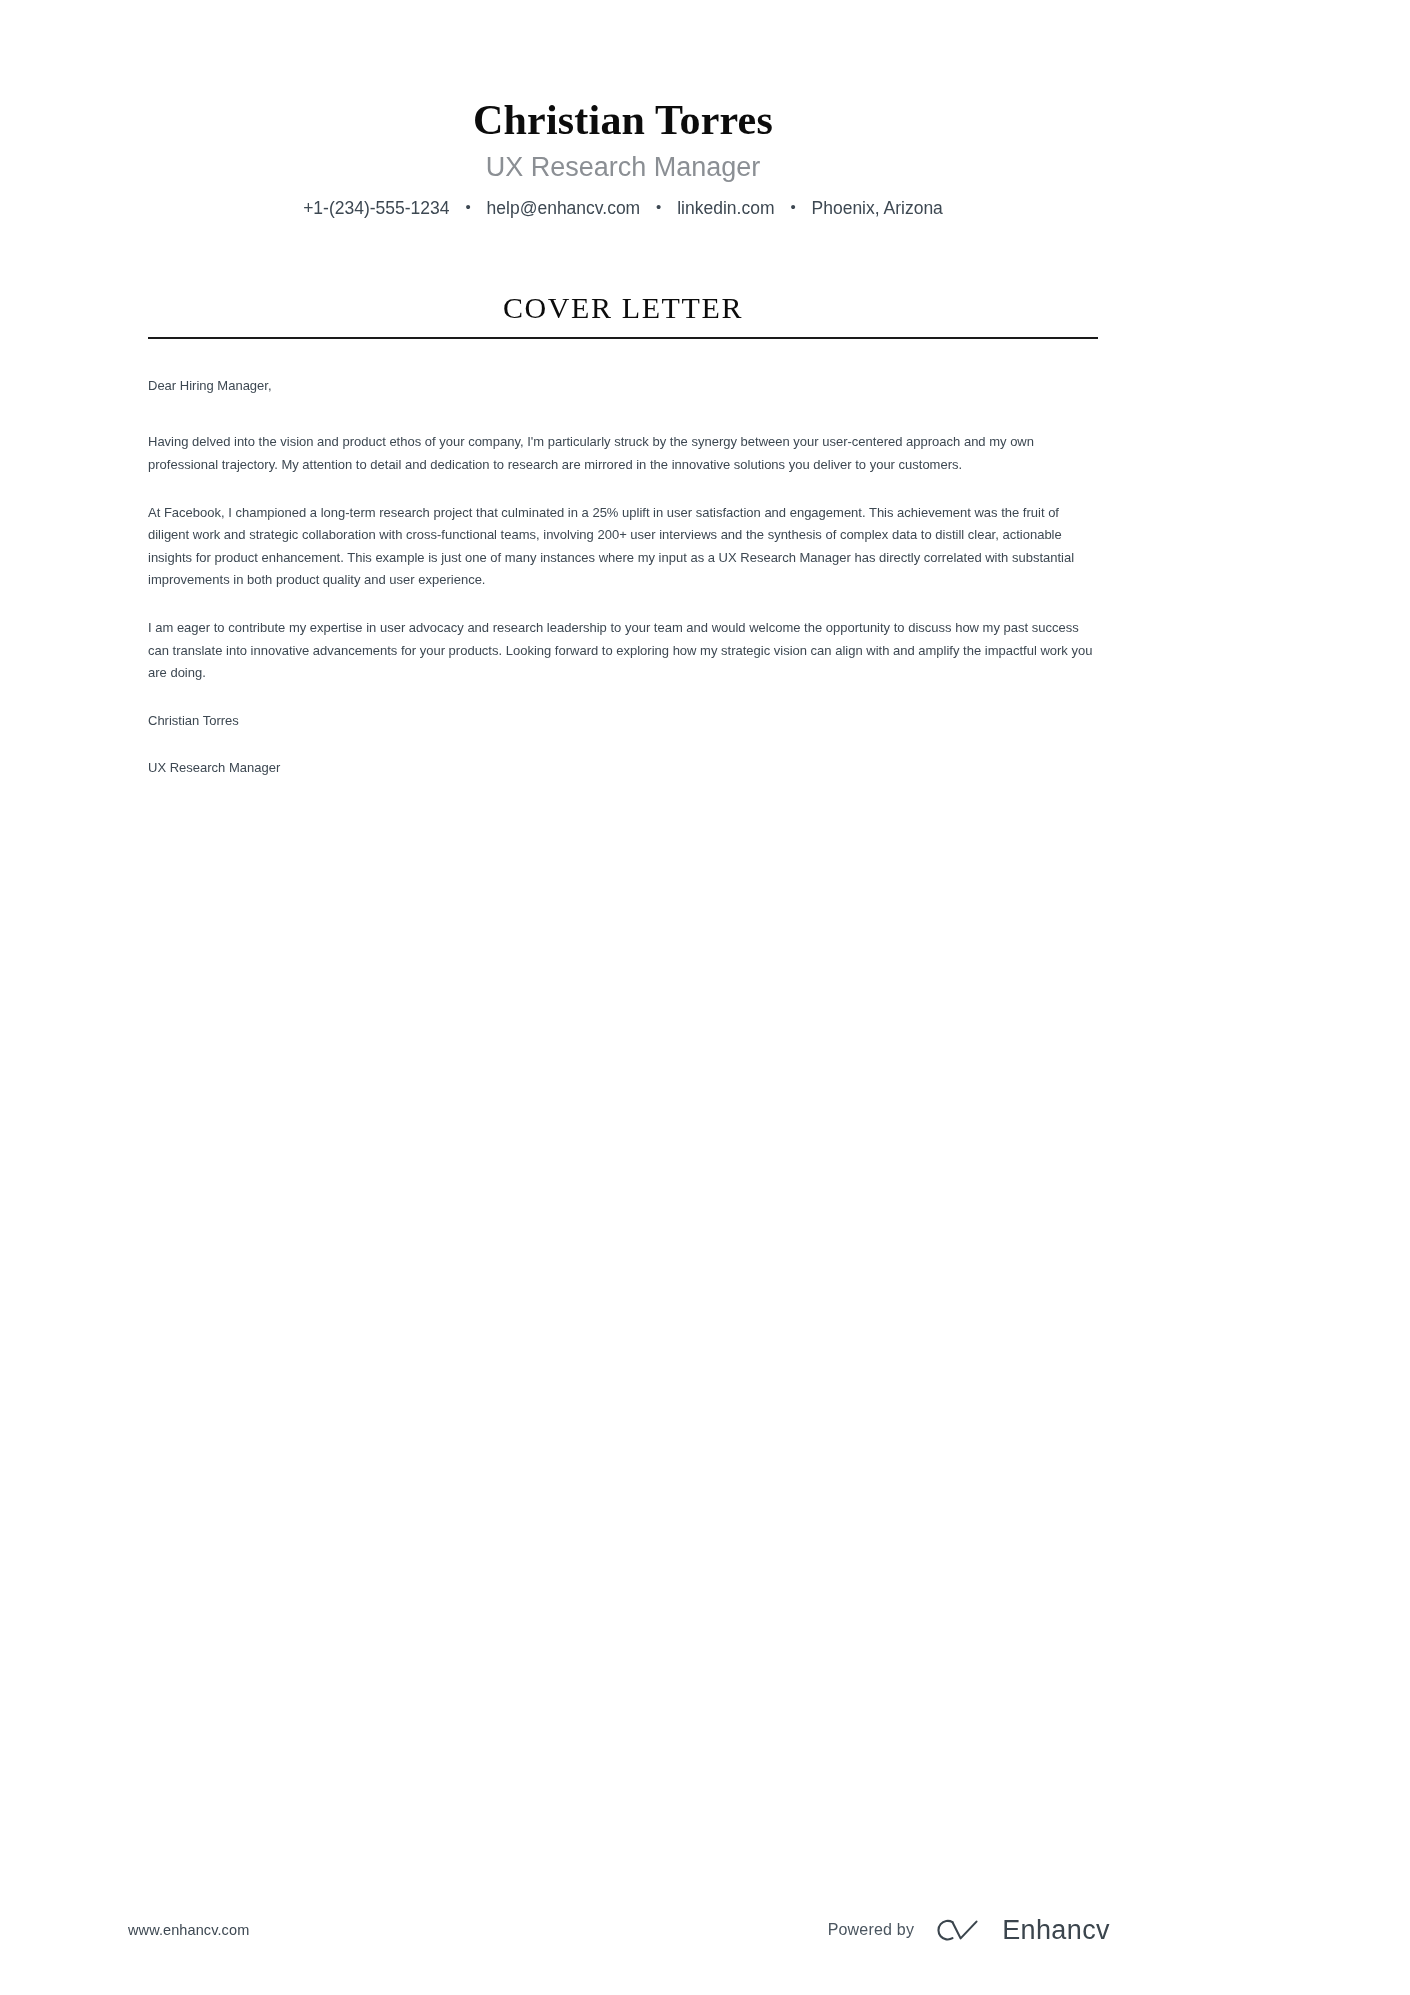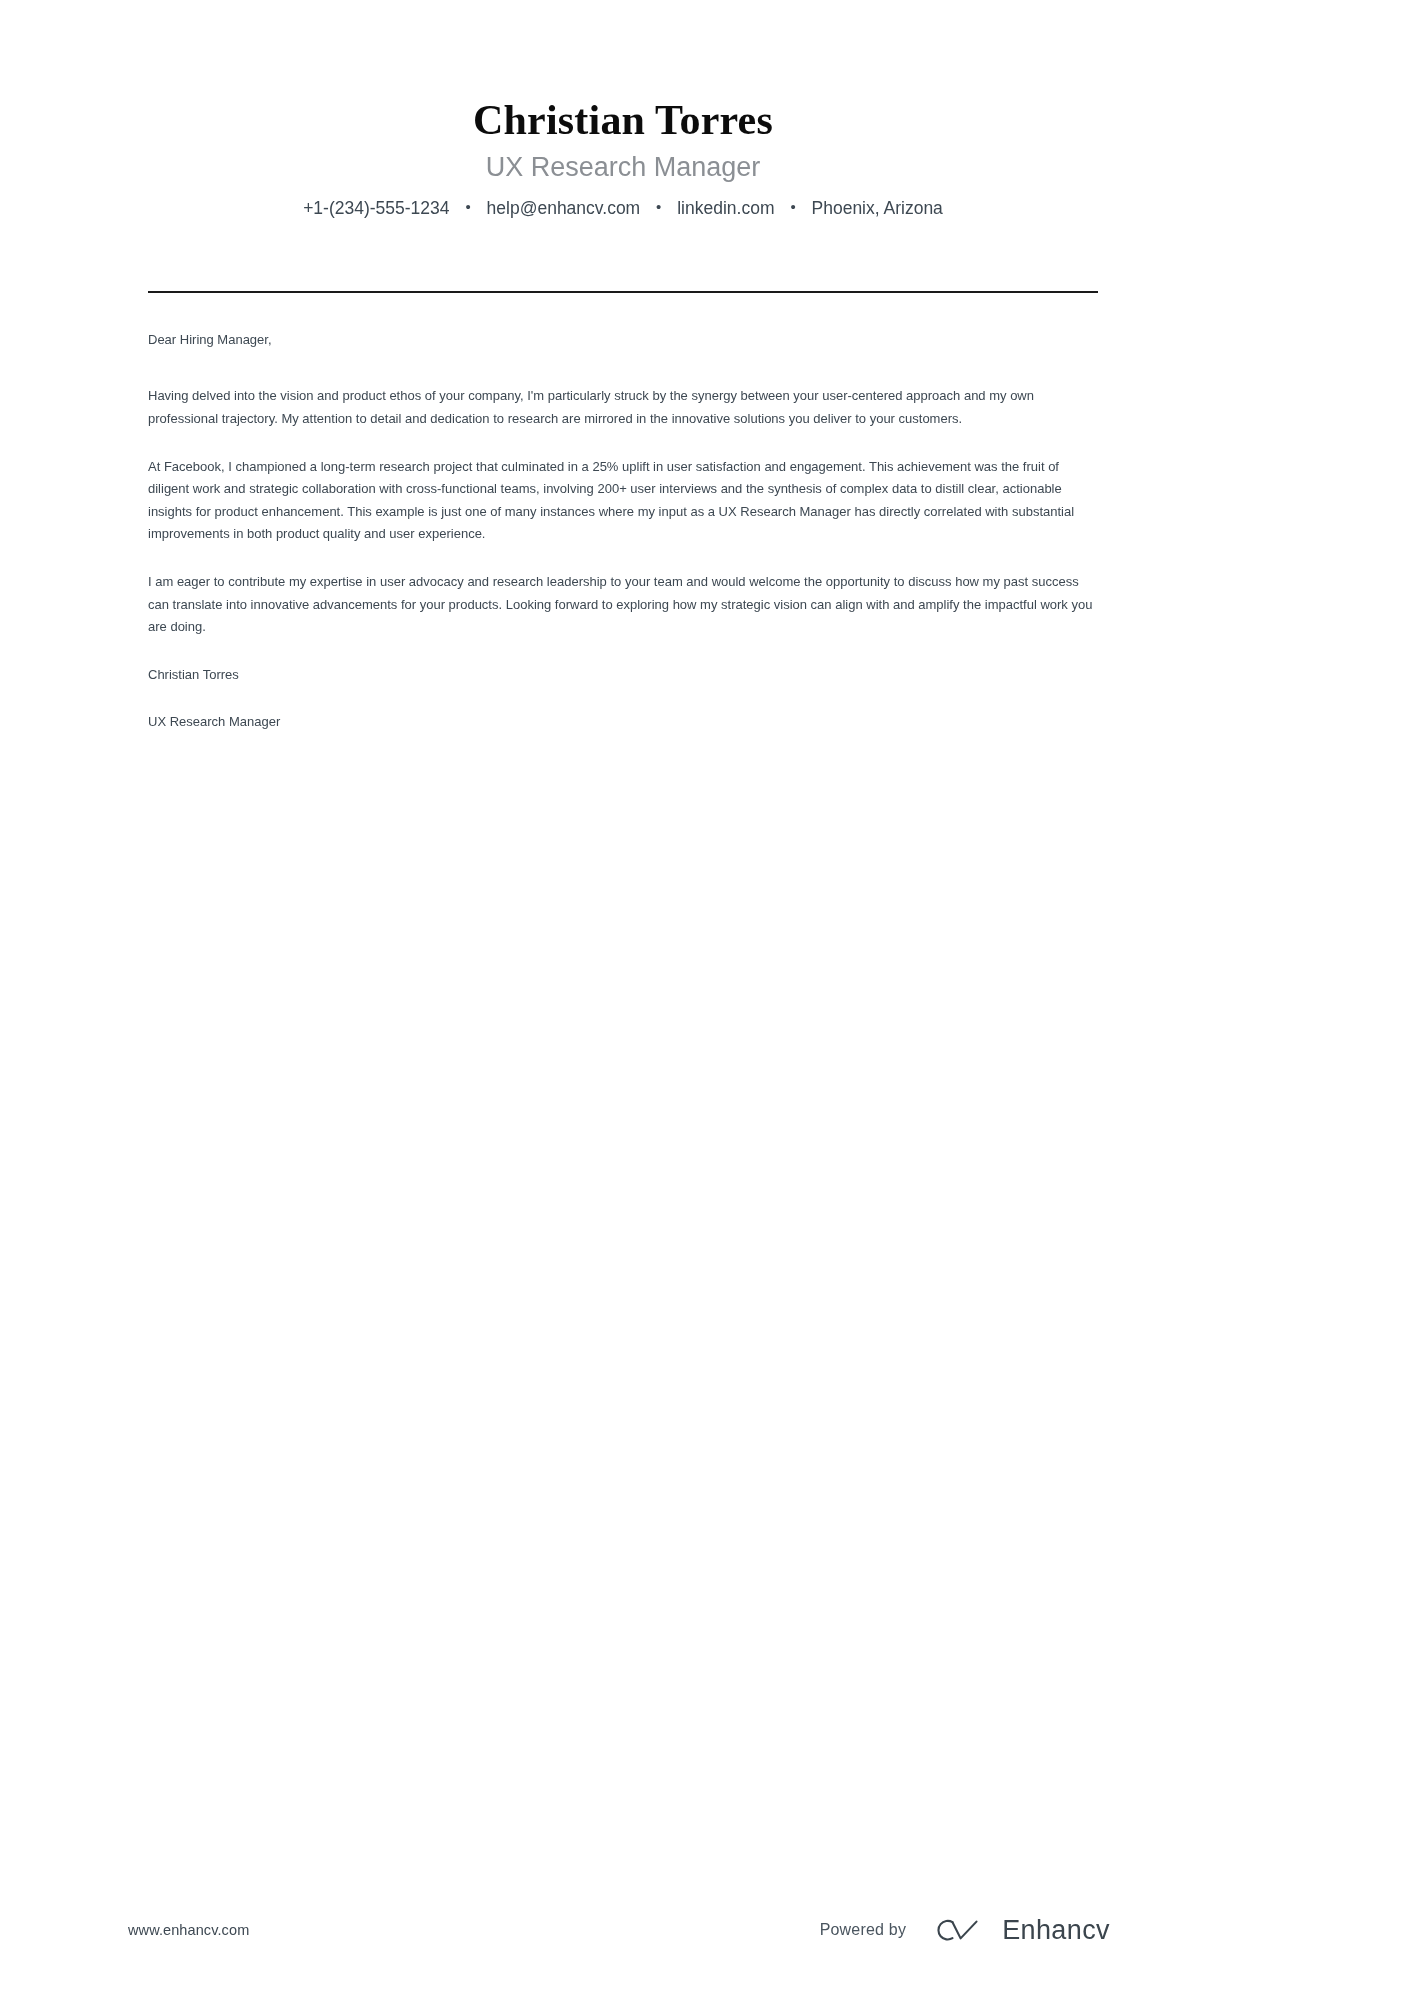--- a/index.html
+++ b/index.html
@@ -116,21 +116,21 @@
     justify-content: space-between;
   }
   .footer-url {
     font-size: 14.5px;
     color: #3d4852;
     letter-spacing: 0.1px;
   }
   .footer-brand {
     display: flex;
     align-items: center;
-    gap: 20px;
+    gap: 12px;
   }
   .powered-by {
     font-size: 16px;
     color: #4a555f;
     letter-spacing: 0.2px;
   }
   .brand-lockup {
     display: flex;
     align-items: center;
     gap: 14px;
@@ -158,20 +158,21 @@
       <span class="contact-sep">•</span>
       <span class="contact-item">help@enhancv.com</span>
       <span class="contact-sep">•</span>
       <span class="contact-item">linkedin.com</span>
       <span class="contact-sep">•</span>
       <span class="contact-item">Phoenix, Arizona</span>
     </div>
   </div>
 
   <div class="section-wrap">
+    <h2 class="section-title">COVER LETTER</h2>
     <div class="section-rule"></div>
   </div>
 
   <div class="letter">
     <p class="salutation">Dear Hiring Manager,</p>
 
     <p>Having delved into the vision and product ethos of your company, I'm particularly struck by the synergy between your user-centered approach and my own professional trajectory. My attention to detail and dedication to research are mirrored in the innovative solutions you deliver to your customers.</p>
 
     <p>At Facebook, I championed a long-term research project that culminated in a 25% uplift in user satisfaction and engagement. This achievement was the fruit of diligent work and strategic collaboration with cross-functional teams, involving 200+ user interviews and the synthesis of complex data to distill clear, actionable insights for product enhancement. This example is just one of many instances where my input as a UX Research Manager has directly correlated with substantial improvements in both product quality and user experience.</p>
 

